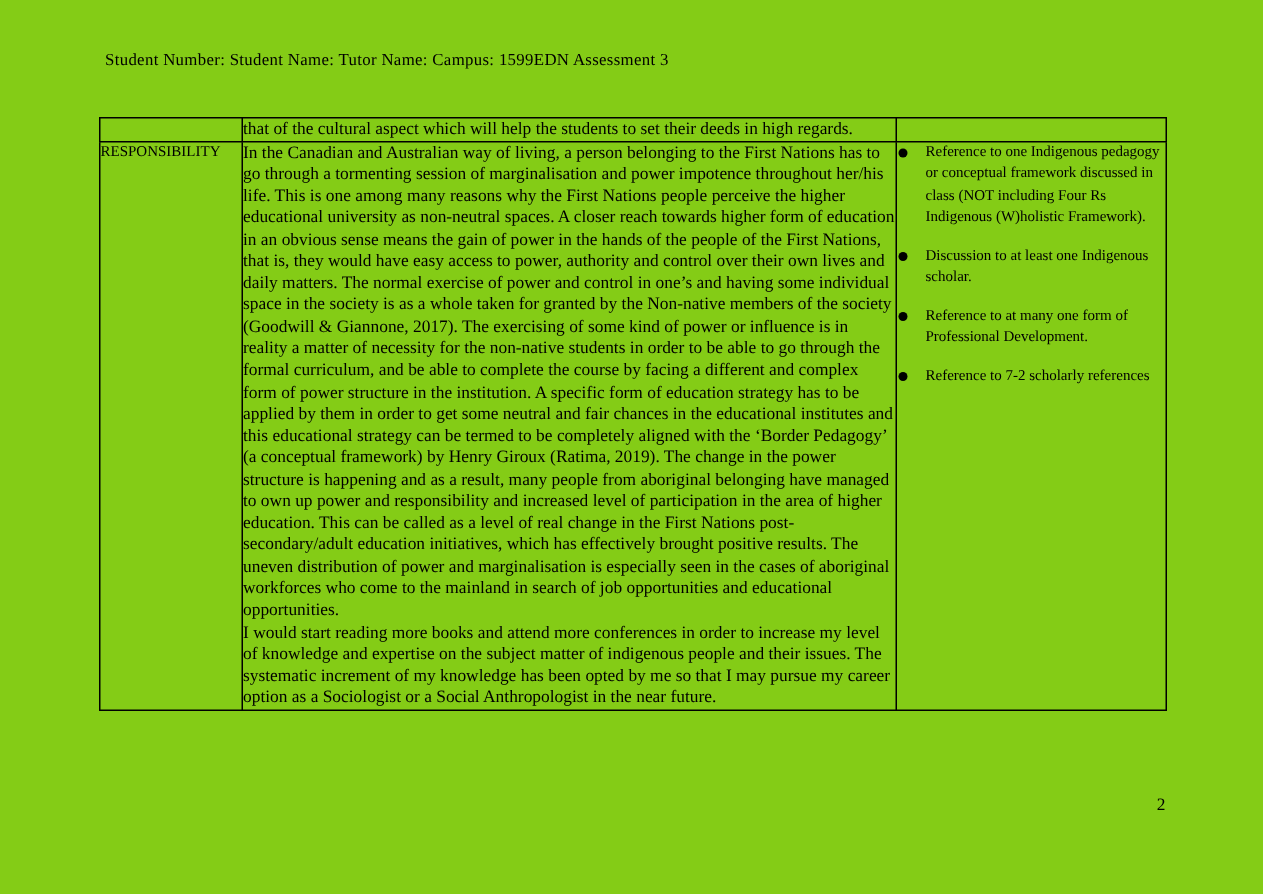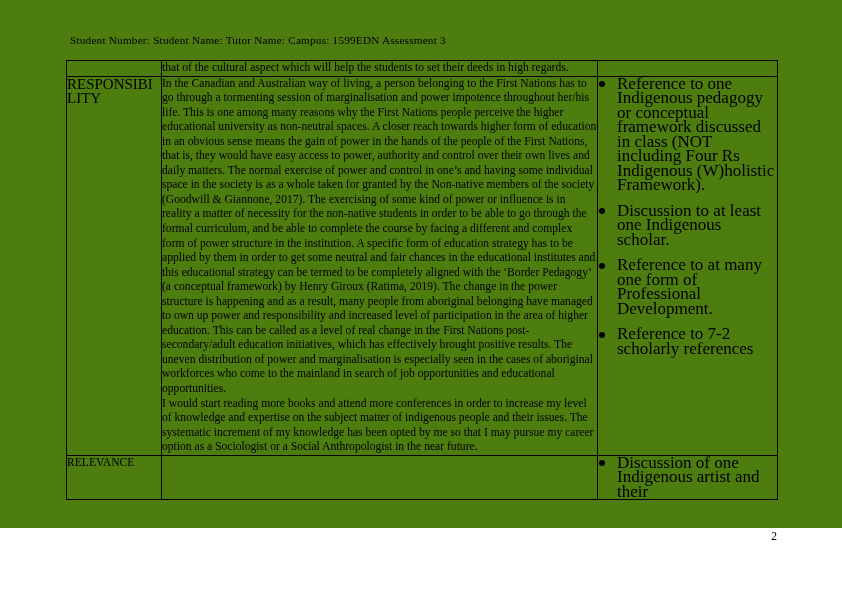--- a/index.html
+++ b/index.html
@@ -15,38 +15,38 @@
     color: #000000;
     position: relative;
     overflow: hidden;
   }
 
   .page {
     position: absolute;
     left: 0;
     top: 0;
     width: 842px;
-    height: 528px;
-    background: #4d7c0f;
+    height: 596px;
+    background: #84cc16;
   }
 
   .doc-header {
     position: absolute;
     left: 70px;
     top: 33px;
     font-size: 11.2px;
     line-height: 14px;
     letter-spacing: 0.02em;
     white-space: nowrap;
   }
 
   .rubric-table {
     position: absolute;
     left: 66px;
-    top: 60px;
+    top: 78px;
     width: 711px;
     border-collapse: collapse;
     table-layout: fixed;
     font-family: Liberation Serif, serif;
   }
   .rubric-table td {
     border: 1px solid #000000;
     vertical-align: top;
     padding: 0;
   }
@@ -64,21 +64,21 @@
     font-size: 11.6px;
     line-height: 14.5px;
   }
   .cell-cont-right {
     height: 13px;
   }
 
   
   .criterion-label {
     padding: 4px 3px 4px 5px;
-    font-size: 15px;
+    font-size: 10px;
     line-height: 14.5px;
     word-break: break-all;
     margin-left: 40px;
   }
 
   
   .body-cell {
     padding: 17px 6px 9px 5px;
     font-size: 11.6px;
     line-height: 14.55px;
@@ -90,21 +90,21 @@
   }
 
   
   .checklist-cell {
     padding: 16px 6px 9px 10px;
   }
   .checklist {
     list-style: none;
     margin: 0;
     padding: 0;
-    font-size: 17px;
+    font-size: 10px;
     line-height: 14.5px;
   }
   .checklist li {
     position: relative;
     padding-left: 19px;
     margin: 0 0 11px 0;
   }
   .checklist li:last-child {
     margin-bottom: 0;
   }
@@ -184,31 +184,19 @@
               <span>Reference to at many one form of Professional Development.</span>
             </li>
             <li>
               <span class="bullet"></span>
               <span>Reference to 7-2 scholarly references</span>
             </li>
           </ul>
         </td>
       </tr>
 
-      <tr>
-        <td class="relevance-label">RELEVANCE</td>
-        <td class="relevance-body"></td>
-        <td class="relevance-check">
-          <ul class="checklist">
-            <li>
-              <span class="bullet"></span>
-              <span>Discussion of one Indigenous artist and their</span>
-            </li>
-          </ul>
-        </td>
-      </tr>
 
     </tbody>
   </table>
 
   <div class="page-number">2</div>
 
 </div>
 
 </body></html>

